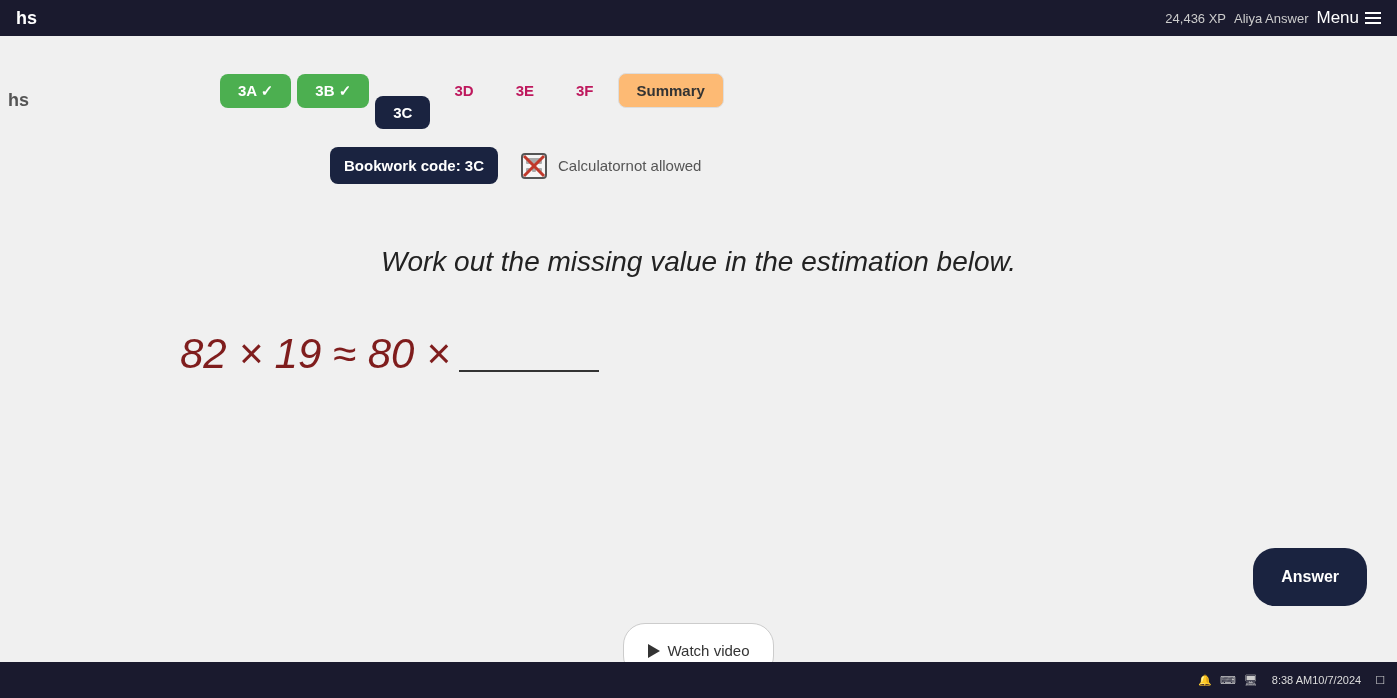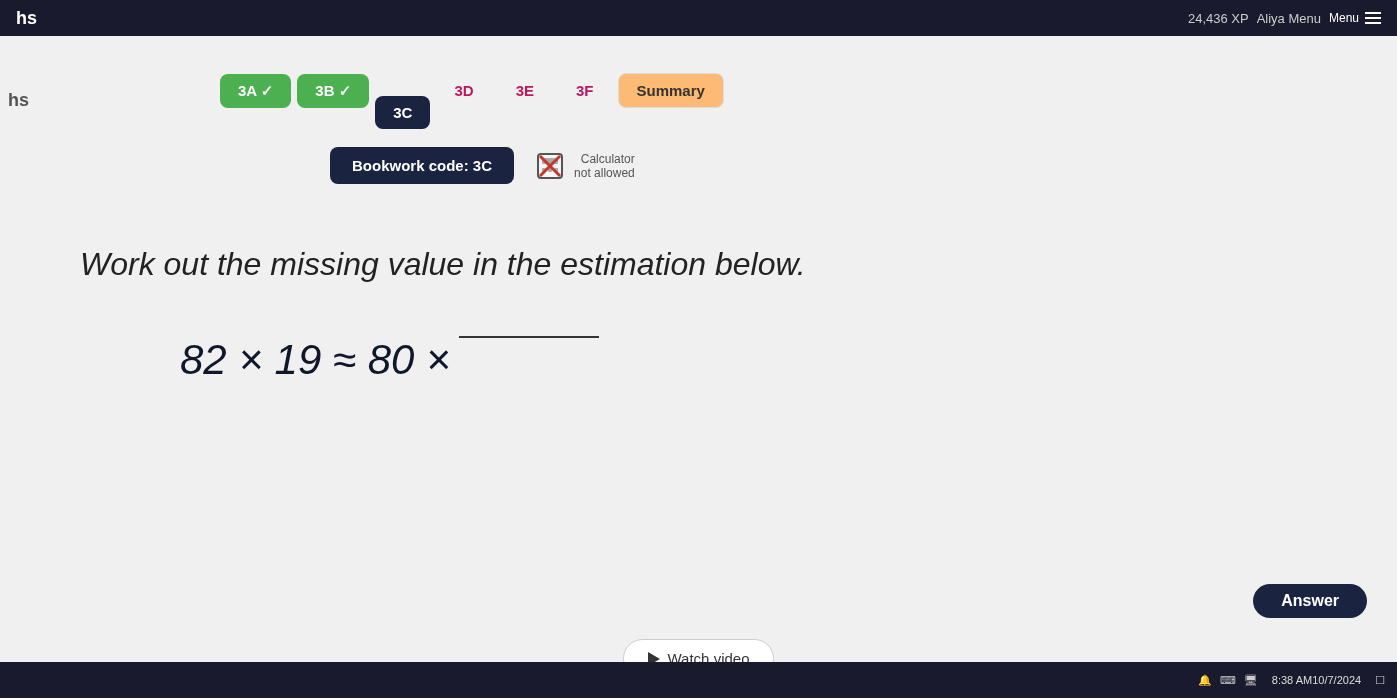--- a/index.html
+++ b/index.html
@@ -33,21 +33,21 @@
     }
     .top-bar-right {
       display: flex;
       align-items: center;
       gap: 8px;
       color: #ccc;
       font-size: 13px;
     }
     .menu-btn {
       color: #fff;
-      font-size: 12px;
+      font-size: 17px;
       cursor: pointer;
       display: flex;
       align-items: center;
       gap: 6px;
     }
     .hamburger {
       display: flex;
       flex-direction: column;
       gap: 3px;
     }
@@ -103,21 +103,21 @@
     
     .bookwork-area {
       display: flex;
       align-items: center;
       padding: 18px 0 0 330px;
       gap: 20px;
     }
     .bookwork-code {
       background: #1a2340;
       color: #fff;
-      padding: 10px 22px;
+      padding: 10px 14px;
       border-radius: 8px;
       font-size: 15px;
       font-weight: 600;
     }
     .calculator-status {
       display: flex;
       align-items: center;
       gap: 8px;
       font-size: 13px;
       color: #333;
@@ -126,85 +126,86 @@
       position: relative;
       width: 32px;
       height: 32px;
     }
     .calc-icon svg {
       width: 32px;
       height: 32px;
     }
     .calc-label {
       display: flex;
-      flex-direction: column;
-      font-size: 12px;
+      flex-direction: row;
+      font-size: 15px;
       color: #555;
       align-items: flex-end;
     }
     .calc-label .not-allowed {
       color: #555;
     }
 
     
     .question-area {
       padding: 60px 80px 30px 80px;
       text-align: left;
     }
     .question-text {
-      font-size: 32px;
+      font-size: 28px;
       font-style: italic;
       color: #222;
       margin-bottom: 50px;
       font-weight: 400;
       line-height: 1.3;
+      text-align: center;
     }
     .math-expression {
       font-size: 42px;
-      color: #0f172a;
+      color: #7f1d1d;
       font-style: italic;
       padding-left: 100px;
       display: flex;
-      align-items: flex-start;
+      align-items: flex-end;
     }
     .blank-line {
       display: inline-block;
       width: 140px;
       border-bottom: 2px solid #333;
       vertical-align: bottom;
       margin-left: 8px;
       margin-bottom: 6px;
     }
 
     
     .answer-btn {
       position: absolute;
-      bottom: 80px;
+      bottom: 92px;
       right: 30px;
       background: #1a2340;
       color: #fff;
       border: none;
       border-radius: 22px;
-      padding: 8px 28px;
+      padding: 20px 28px;
       font-size: 16px;
       font-weight: 600;
       cursor: pointer;
     }
 
     
     .watch-video-btn {
       position: absolute;
       bottom: 20px;
       left: 50%;
       transform: translateX(-50%);
       background: #fff;
       color: #333;
       border: 1.5px solid #ccc;
       border-radius: 22px;
-      padding: 10px 24px;
+      padding: 18px 24px;
       font-size: 15px;
       font-weight: 500;
       cursor: pointer;
       display: flex;
       align-items: center;
       gap: 8px;
     }
 
     
     .taskbar {
@@ -245,21 +246,21 @@
       padding: 4px 8px;
     }
   </style>
 </head>
 <body>
 
 <div class="top-bar">
   <div class="top-bar-left">hs</div>
   <div class="top-bar-right">
     <span>24,436 XP</span>
-    <span>Aliya Menu</span>
+    <span>Aliya Answer</span>
     <div class="menu-btn">
       <span>Menu</span>
       <div class="hamburger">
         <span></span>
           <span></span>
           <span></span>
       </div>
     </div>
   </div>
 </div>

